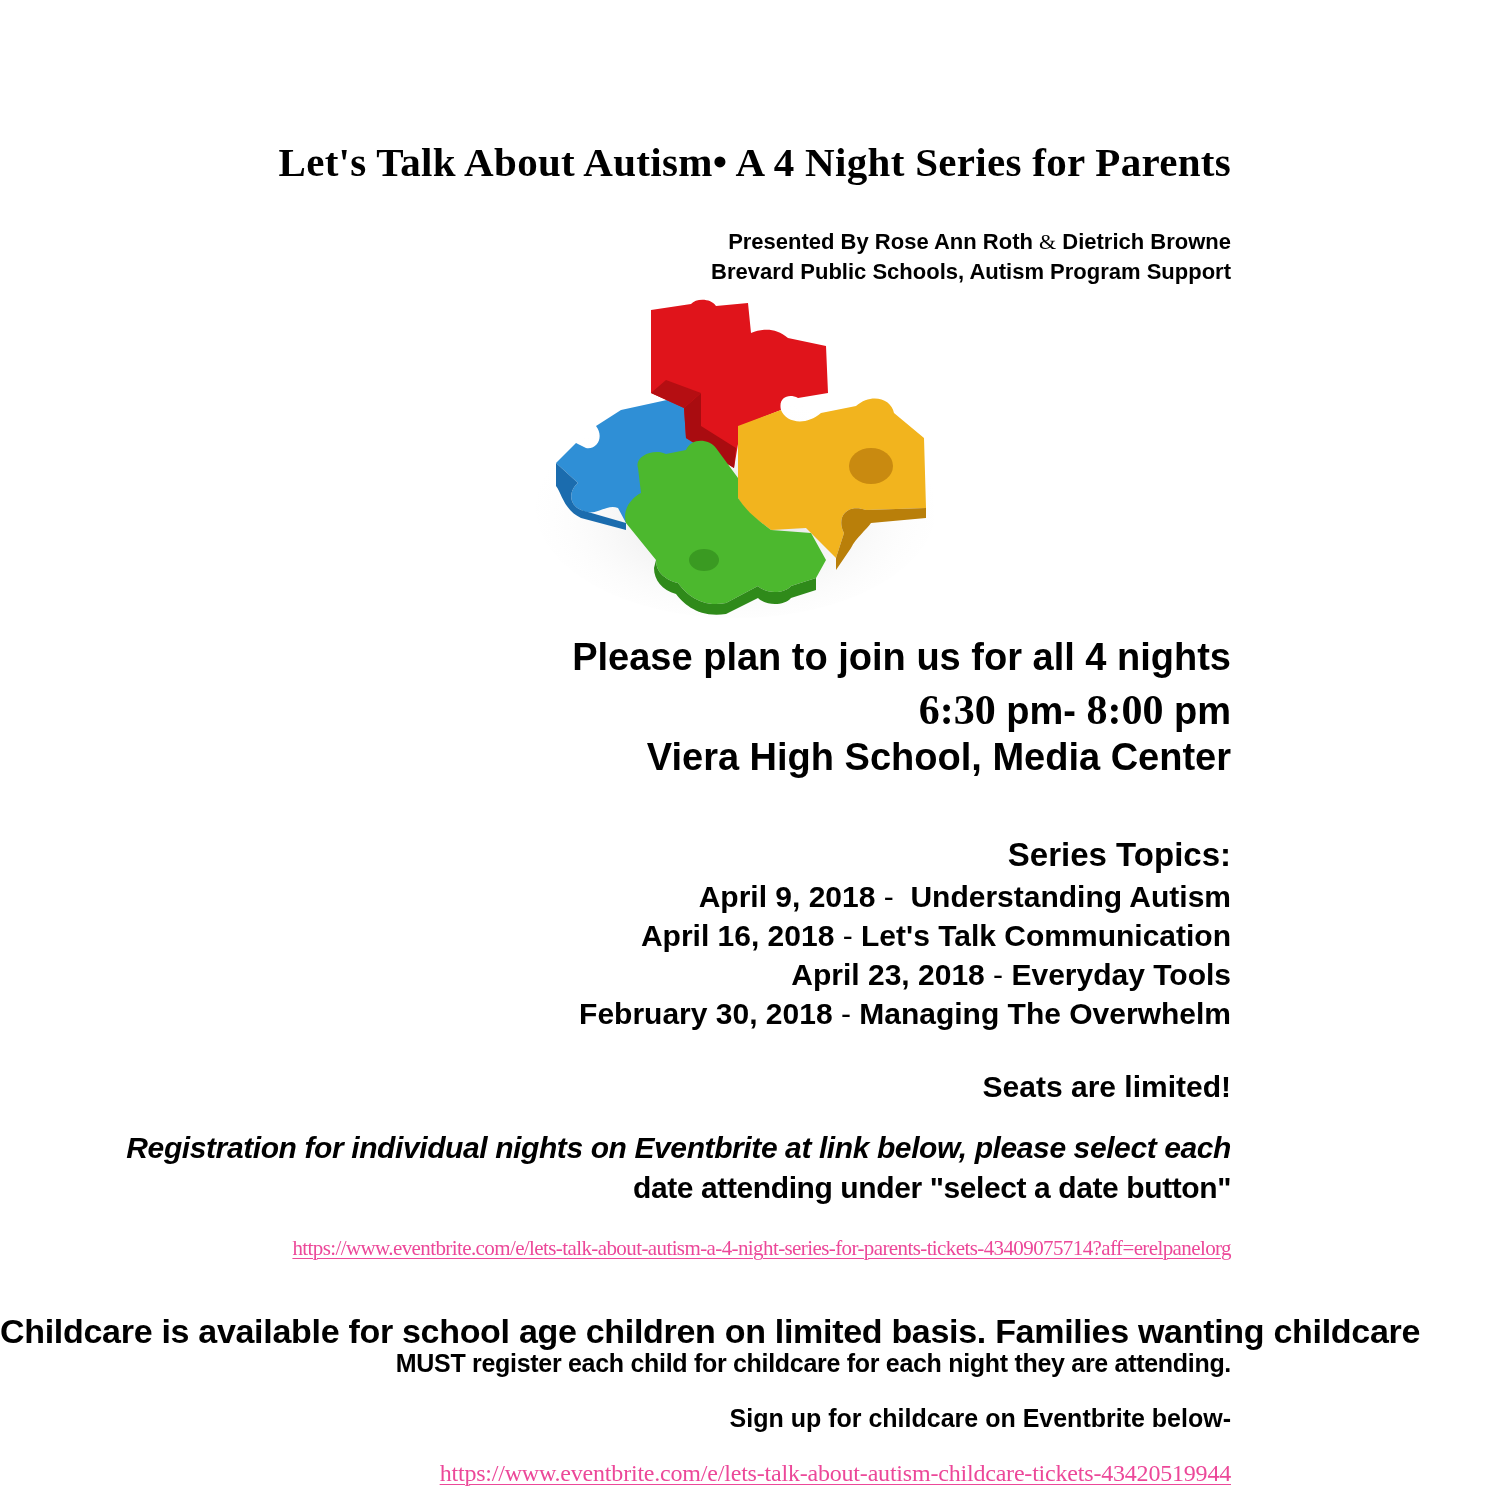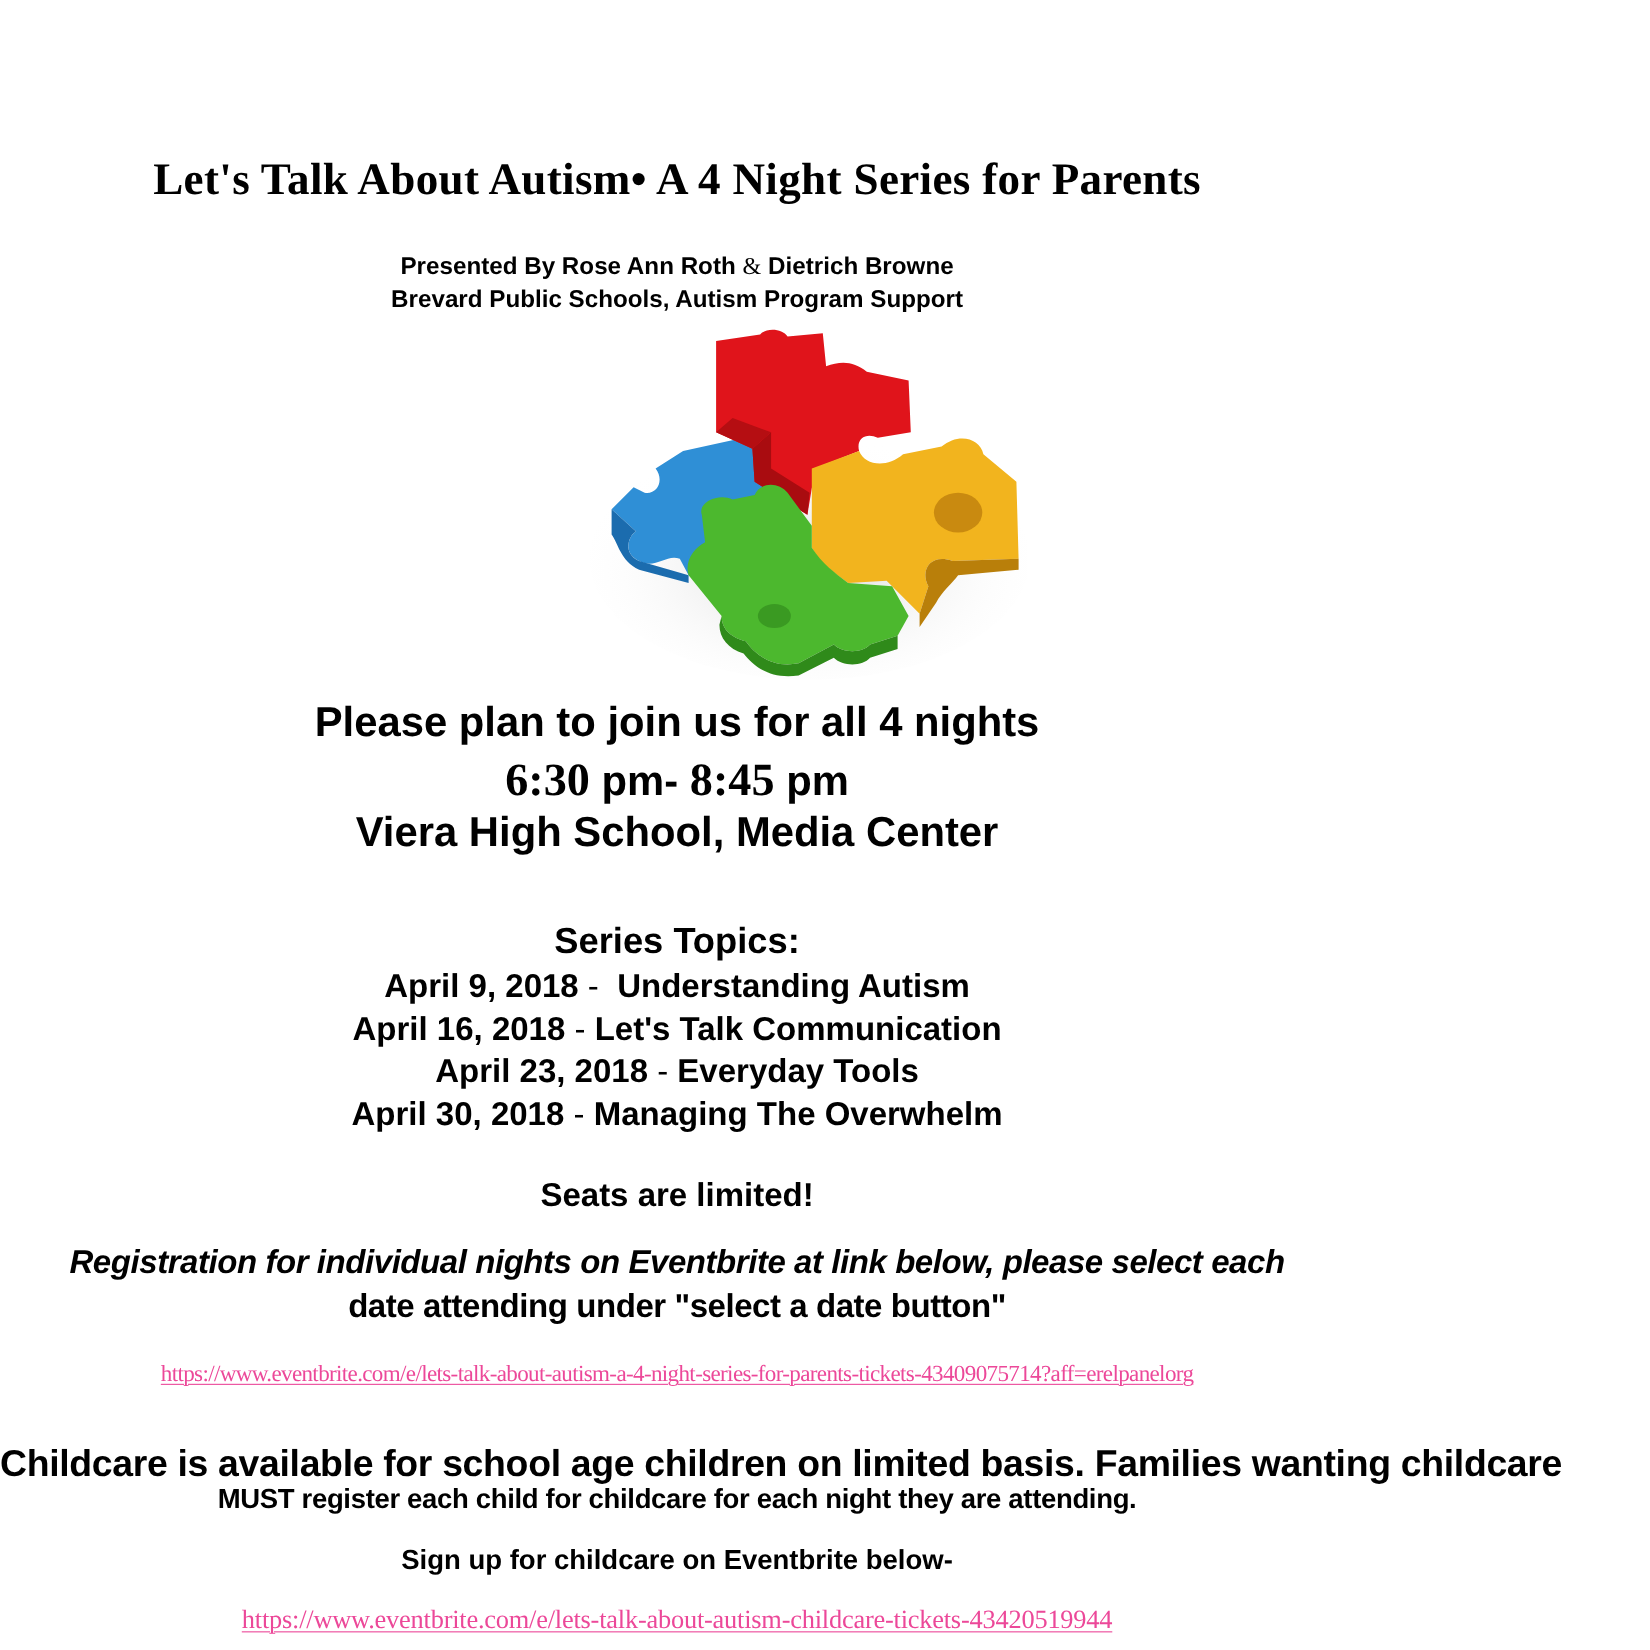--- a/index.html
+++ b/index.html
@@ -11,21 +11,21 @@
       width: 1500px;
       height: 1500px;
       position: relative;
       overflow: hidden;
       color: #000000;
     }
     .line {
       position: absolute;
       left: 0;
       width: 1231px;
-      text-align: center;
+      text-align: right;
       white-space: nowrap;
     }
     .serif-title {
       font-family: "Liberation Serif", "DejaVu Serif", serif;
       font-weight: bold;
     }
     .sans {
       font-family: "Liberation Sans", "DejaVu Sans", sans-serif;
       font-weight: bold;
     }
@@ -98,38 +98,38 @@
     <g>
       <path d="M112 170 C108 158 128 150 140 156 L160 152 C165 140 182 140 190 150 L212 180 L212 200 C222 215 232 222 245 232 L285 235 L300 262 L290 280 L265 288 C258 296 240 296 232 288 L200 305 C175 310 160 296 152 285 C140 282 130 275 130 262 L100 225 C96 212 105 200 115 195 Z" fill="#4cb82e"></path>
       <path d="M130 262 C130 275 140 282 152 285 C160 296 175 310 200 305 L232 288 C240 296 258 296 265 288 L290 280 L290 292 L265 300 C258 308 240 308 232 300 L200 316 C172 320 158 306 150 296 C136 292 128 282 128 270 Z" fill="#2f8a1a"></path>
       <ellipse cx="178" cy="262" rx="15" ry="11" fill="#3a9a22"></ellipse>
     </g>
   </svg>
 
   <div class="line sans" style="top:636px; font-size:38px;">Please plan to join us for all 4 nights</div>
 
   <div class="line sans" style="top:686px; font-size:38px;">
-    <span class="time-num" style="font-size:42px;">6:30</span><span style="white-space:pre;"> pm- </span><span class="time-num" style="font-size:42px;">8:45</span><span style="white-space:pre;"> pm</span>
+    <span class="time-num" style="font-size:42px;">6:30</span><span style="white-space:pre;"> pm- </span><span class="time-num" style="font-size:42px;">8:00</span><span style="white-space:pre;"> pm</span>
   </div>
 
   <div class="line sans" style="top:736px; font-size:38px;">Viera High School, Media Center</div>
 
   <div class="line sans" style="top:836px; font-size:33px;">Series Topics:</div>
 
   <div class="line sans" style="top:880px; font-size:30px;">
     <span>April 9, 2018</span><span style="white-space:pre; font-weight:normal;"> -  </span><span>Understanding Autism</span>
   </div>
   <div class="line sans" style="top:919px; font-size:30px;">
     <span>April 16, 2018</span><span style="white-space:pre; font-weight:normal;"> - </span><span>Let's Talk Communication</span>
   </div>
   <div class="line sans" style="top:958px; font-size:30px;">
     <span>April 23, 2018</span><span style="white-space:pre; font-weight:normal;"> - </span><span>Everyday Tools</span>
   </div>
   <div class="line sans" style="top:997px; font-size:30px;">
-    <span>April 30, 2018</span><span style="white-space:pre; font-weight:normal;"> - </span><span>Managing The Overwhelm</span>
+    <span>February 30, 2018</span><span style="white-space:pre; font-weight:normal;"> - </span><span>Managing The Overwhelm</span>
   </div>
 
   <div class="line sans" style="top:1070px; font-size:30px;">Seats are limited!</div>
 
   <div class="line sans" style="top:1131px; font-size:30px; letter-spacing:-0.4px;font-style:italic;">Registration for individual nights on Eventbrite at link below, please select each</div>
   <div class="line sans" style="top:1171px; font-size:30px; letter-spacing:-0.4px;">date attending under "select a date button"</div>
 
   <div class="line" style="top:1236px; font-size:21px;">
     <a class="serif-link">https://www.eventbrite.com/e/lets-talk-about-autism-a-4-night-series-for-parents-tickets-43409075714?aff=erelpanelorg</a>
   </div>

